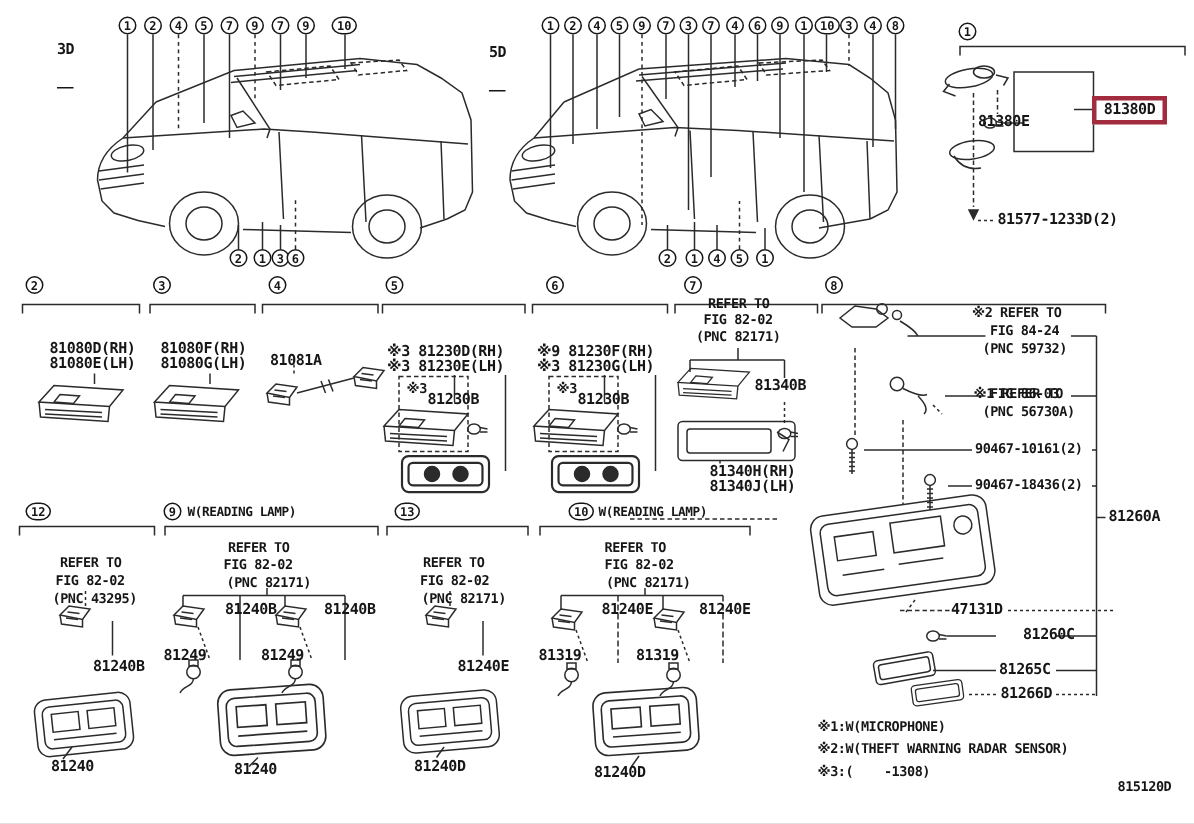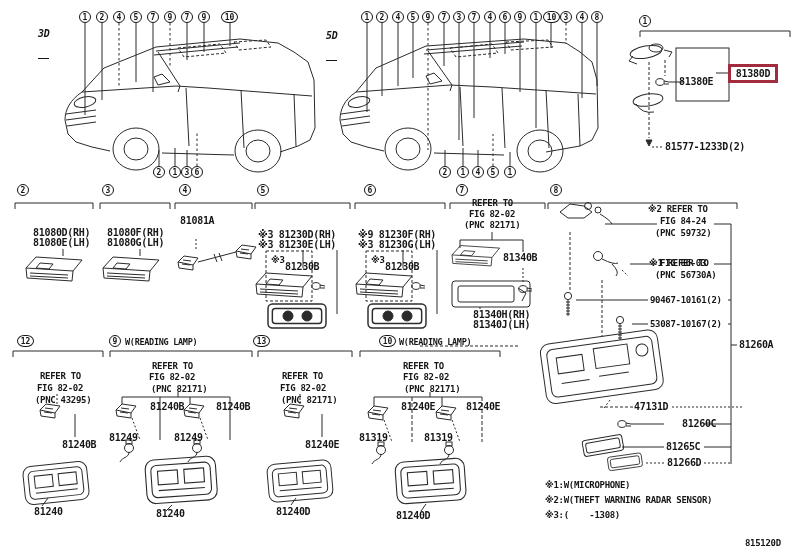--- a/index.html
+++ b/index.html
@@ -3,21 +3,21 @@
 <meta charset="utf-8">
 <style>
   html,body{margin:0;padding:0;background:#e8e8e8;}
   #page{position:relative;width:796px;height:549px;background:#ffffff;overflow:hidden;
         border-right:1px solid #cfcfcf;border-bottom:2px solid #c4c4c4;
         font-family:"DejaVu Sans Mono","DejaVu Sans",monospace;}
   .lbl{position:absolute;font-weight:bold;font-size:10px;line-height:10.5px;
        letter-spacing:-0.3px;white-space:pre;color:#161616;}
   .s9{font-size:9px;line-height:10px;}
   .s85{font-size:8.5px;line-height:9px;}
-  .und{border-bottom:1.2px solid #161616;padding-bottom:18px;font-style:italic;}
+  .und{border-bottom:1.2px solid #161616;padding-bottom:18px;}
   .c{position:absolute;width:12px;height:12px;border:1.2px solid #161616;border-radius:50%;
      background:#fff;font-weight:bold;font-size:8px;line-height:12px;text-align:center;
      color:#161616;box-sizing:border-box;z-index:3;}
   .cw{width:17px;border-radius:50%/60%;}
   .hlbox{position:absolute;left:728px;top:64px;width:50px;height:19px;border:3px solid #a22c3e;
          background:#fff;box-sizing:border-box;display:flex;align-items:center;justify-content:center;
          font-weight:bold;font-size:10px;letter-spacing:-0.3px;color:#161616;z-index:4;}
   svg{position:absolute;left:0;top:0;}
 </style>
 </head>
@@ -304,37 +304,37 @@
 <div class="c" style="left:576px;top:11px">4</div>
 <div class="c" style="left:591px;top:11px">8</div>
 
 <div class="c" style="left:439px;top:166px">2</div>
 <div class="c" style="left:457px;top:166px">1</div>
 <div class="c" style="left:472px;top:166px">4</div>
 <div class="c" style="left:487px;top:166px">5</div>
 <div class="c" style="left:504px;top:166px">1</div>
 
 <div class="c" style="left:639px;top:15px">1</div>
-<span class="lbl" style="left:679px;top:77px">81380E</span>
+<span class="lbl" style="left:652px;top:77px">81380E</span>
 <div class="hlbox">81380D</div>
 <span class="lbl" style="left:665px;top:142px">81577-1233D(2)</span>
 
 <div class="c" style="left:17px;top:184px">2</div>
 <div class="c" style="left:102px;top:184px">3</div>
 <div class="c" style="left:179px;top:184px">4</div>
 <div class="c" style="left:257px;top:184px">5</div>
 <div class="c" style="left:364px;top:184px">6</div>
 <div class="c" style="left:456px;top:184px">7</div>
 <div class="c" style="left:550px;top:184px">8</div>
 
 <span class="lbl" style="left:33px;top:228px">81080D(RH)</span>
 <span class="lbl" style="left:33px;top:238px">81080E(LH)</span>
 <span class="lbl" style="left:107px;top:228px">81080F(RH)</span>
 <span class="lbl" style="left:107px;top:238px">81080G(LH)</span>
-<span class="lbl" style="left:180px;top:216px">81081A</span>
+<span class="lbl" style="left:180px;top:236px">81081A</span>
 
 <span class="lbl" style="left:258px;top:230px">※3 81230D(RH)</span>
 <span class="lbl" style="left:258px;top:240px">※3 81230E(LH)</span>
 <span class="lbl s9" style="left:271px;top:255px">※3</span>
 <span class="lbl" style="left:285px;top:262px">81230B</span>
 
 <span class="lbl" style="left:358px;top:230px">※9 81230F(RH)</span>
 <span class="lbl" style="left:358px;top:240px">※3 81230G(LH)</span>
 <span class="lbl s9" style="left:371px;top:255px">※3</span>
 <span class="lbl" style="left:385px;top:262px">81230B</span>
@@ -346,31 +346,31 @@
 <span class="lbl" style="left:473px;top:310px">81340H(RH)</span>
 <span class="lbl" style="left:473px;top:320px">81340J(LH)</span>
 
 <span class="lbl s9" style="left:648px;top:204px">※2 REFER TO</span>
 <span class="lbl s9" style="left:660px;top:216px">FIG 84-24</span>
 <span class="lbl s9" style="left:655px;top:228px">(PNC 59732)</span>
 <span class="lbl s9" style="left:649px;top:258px">※1 REFER TO</span>
 <span class="lbl s9" style="left:660px;top:258px">FIG 86-03</span>
 <span class="lbl s9" style="left:655px;top:270px">(PNC 56730A)</span>
 <span class="lbl s9" style="left:650px;top:295px">90467-10161(2)</span>
-<span class="lbl s9" style="left:650px;top:319px">53087-10167(2)</span>
+<span class="lbl s9" style="left:650px;top:319px">90467-18436(2)</span>
 <span class="lbl" style="left:739px;top:340px">81260A</span>
 <span class="lbl" style="left:634px;top:402px">47131D</span>
 <span class="lbl" style="left:682px;top:419px">81260C</span>
 <span class="lbl" style="left:666px;top:442px">81265C</span>
 <span class="lbl" style="left:667px;top:458px">81266D</span>
 
 <div class="c cw" style="left:17px;top:335px">12</div>
 <div class="c" style="left:109px;top:335px">9</div>
 <span class="lbl s85" style="left:125px;top:338px">W(READING LAMP)</span>
-<div class="c cw" style="left:253px;top:335px">13</div>
+<div class="c cw" style="left:263px;top:335px">13</div>
 <div class="c cw" style="left:379px;top:335px">10</div>
 <span class="lbl s85" style="left:399px;top:338px">W(READING LAMP)</span>
 
 <span class="lbl s9" style="left:40px;top:371px">REFER TO</span>
 <span class="lbl s9" style="left:37px;top:383px">FIG 82-02</span>
 <span class="lbl s9" style="left:35px;top:395px">(PNC 43295)</span>
 <span class="lbl" style="left:62px;top:440px">81240B</span>
 <span class="lbl" style="left:34px;top:507px">81240</span>
 
 <span class="lbl s9" style="left:152px;top:361px">REFER TO</span>
@@ -393,15 +393,15 @@
 <span class="lbl s9" style="left:404px;top:384px">(PNC 82171)</span>
 <span class="lbl" style="left:401px;top:402px">81240E</span>
 <span class="lbl" style="left:466px;top:402px">81240E</span>
 <span class="lbl" style="left:359px;top:433px">81319</span>
 <span class="lbl" style="left:424px;top:433px">81319</span>
 <span class="lbl" style="left:396px;top:511px">81240D</span>
 
 <span class="lbl s9" style="left:545px;top:480px">※1:W(MICROPHONE)</span>
 <span class="lbl s9" style="left:545px;top:495px">※2:W(THEFT WARNING RADAR SENSOR)</span>
 <span class="lbl s9" style="left:545px;top:510px">※3:(    -1308)</span>
-<span class="lbl s9" style="left:745px;top:538px">815120D</span>
+<span class="lbl s9" style="left:745px;top:520px">815120D</span>
 
 </div>
 
 </body></html>

